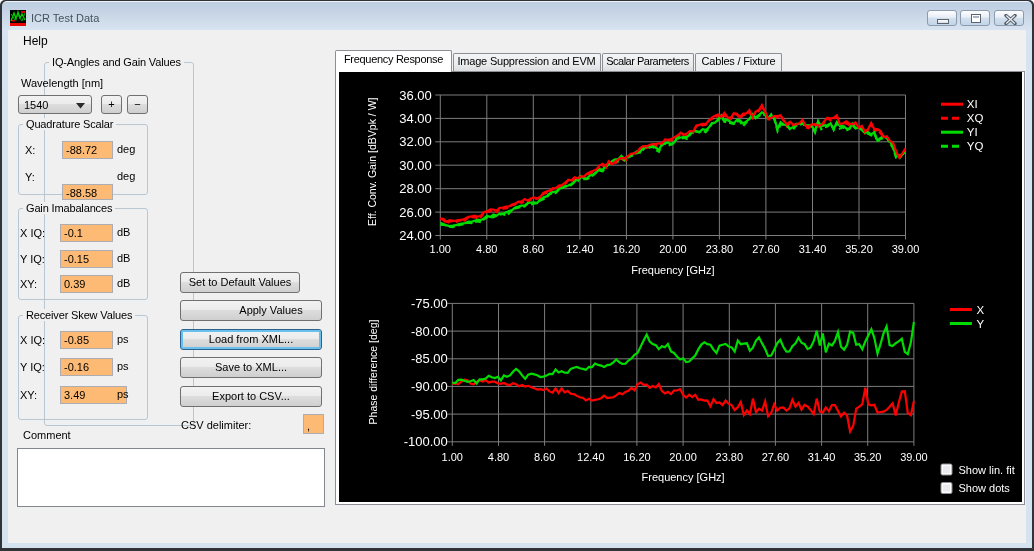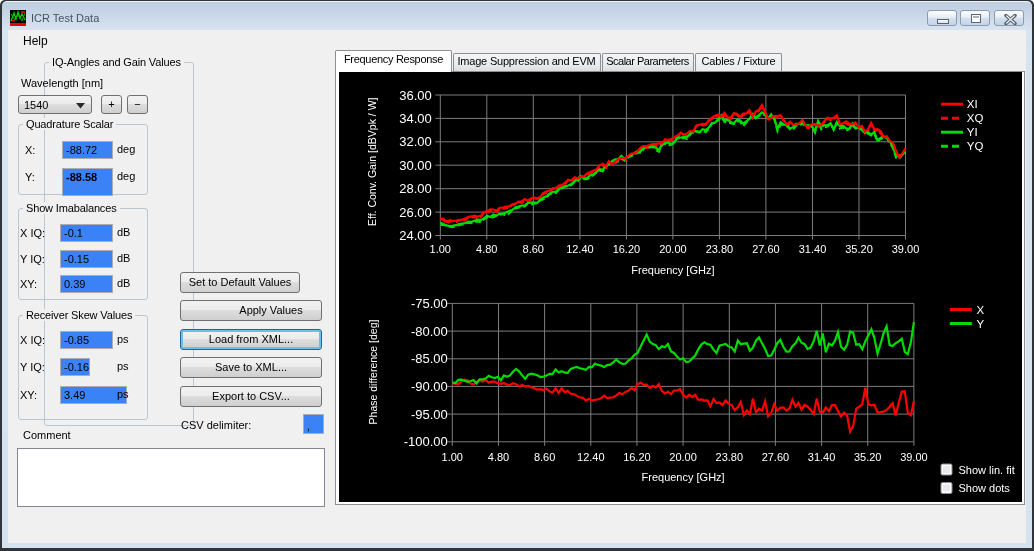--- a/index.html
+++ b/index.html
@@ -10,21 +10,21 @@
   background:linear-gradient(#bdcfe1 0px,#c5d3e5 9px,#cfdcea 19px,#d8e4f1 29px,#d6e4f1 34px,#d5e3f1 100%); }
 #client { position:absolute; left:8px; top:30px; width:1018px; height:513px; background:#f0f0f0; }
 .abs { position:absolute; white-space:nowrap; }
 
 .wbtn { position:absolute; top:10px; width:30px; height:16px; border:1px solid #8b9aac; border-radius:3px;
   background:linear-gradient(#fdfdfe 0%,#e8eef6 45%,#d3e0ee 50%,#c3d5e8 100%); }
 
 .gb { position:absolute; border:1px solid #b9c7d3; border-radius:3px; }
 .gb > span { position:absolute; top:-7px; left:4px; background:#f0f0f0; padding:0 3px; white-space:nowrap; letter-spacing:-0.15px; }
 
-.tf { position:absolute; background:#3b82f6; border:1px solid #abadb3; font-size:11px; padding:2px 11px 0 3px; }
+.tf { position:absolute; background:#fdba74; border:1px solid #abadb3; font-size:11px; padding:2px 11px 0 3px; }
 
 .lr { position:absolute; white-space:nowrap; }
 
 .btn { position:absolute; border:1px solid #707070; border-radius:3px; text-align:center; white-space:nowrap;
   background:linear-gradient(#f2f2f2 0%,#ebebeb 49%,#dddddd 50%,#cfcfcf 100%); }
 
 .tab { position:absolute; border:1px solid #8c8e94; border-bottom:none; border-radius:2px 2px 0 0; white-space:nowrap;
   background:linear-gradient(#f4f5f6, #eaebec 60%, #d9dadb); text-align:center; letter-spacing:-0.2px; }
 </style></head>
 <body>
@@ -74,44 +74,44 @@
 <div class="btn" style="left:101px;top:95px;width:21px;height:19px;line-height:17px;">+</div>
 <div class="btn" style="left:127px;top:95px;width:21px;height:19px;line-height:17px;">−</div>
 
 <div class="gb" style="left:18px;top:124px;width:130px;height:71px;">
     <span>Quadrature Scalar</span>
   </div>
 <div class="abs" style="left:25px;top:144px;">X:</div>
 <div class="tf" style="left:62px;top:141px;width:51px;height:18px;">-88.72</div>
 <div class="abs" style="left:117px;top:143px;">deg</div>
 <div class="abs" style="left:25px;top:171px;">Y:</div>
-<div class="tf" style="left:62px;top:168px;width:51px;height:28px;font-weight:bold;">-88.58</div>
+<div class="tf" style="left:62px;top:184px;width:51px;height:16px;">-88.58</div>
 <div class="abs" style="left:117px;top:170px;">deg</div>
 
 <div class="gb" style="left:18px;top:208px;width:130px;height:92px;">
-    <span>Show Imabalances</span>
+    <span>Gain Imabalances</span>
   </div>
 <div class="lr" style="left:20px;top:227px;width:36px;">X IQ:</div>
 <div class="tf" style="left:60px;top:224px;width:53px;height:18px;">-0.1</div>
 <div class="abs" style="left:117px;top:226px;">dB</div>
 <div class="lr" style="left:20px;top:253px;width:36px;">Y IQ:</div>
 <div class="tf" style="left:60px;top:250px;width:53px;height:18px;">-0.15</div>
 <div class="abs" style="left:117px;top:252px;">dB</div>
 <div class="lr" style="left:20px;top:278px;width:36px;">XY:</div>
 <div class="tf" style="left:60px;top:275px;width:53px;height:18px;">0.39</div>
 <div class="abs" style="left:117px;top:277px;">dB</div>
 
 <div class="gb" style="left:18px;top:315px;width:130px;height:105px;">
     <span>Receiver Skew Values</span>
   </div>
 <div class="lr" style="left:20px;top:334px;width:36px;">X IQ:</div>
 <div class="tf" style="left:60px;top:331px;width:53px;height:18px;">-0.85</div>
 <div class="abs" style="left:117px;top:333px;">ps</div>
 <div class="lr" style="left:20px;top:361px;width:36px;">Y IQ:</div>
-<div class="tf" style="left:60px;top:358px;width:30px;height:18px;">-0.16</div>
+<div class="tf" style="left:60px;top:358px;width:53px;height:18px;">-0.16</div>
 <div class="abs" style="left:117px;top:360px;">ps</div>
 <div class="lr" style="left:20px;top:389px;width:36px;">XY:</div>
 <div class="tf" style="left:60px;top:386px;width:67px;height:18px;">3.49</div>
 <div class="abs" style="left:117px;top:388px;">ps</div>
 
 <div class="btn" style="left:180px;top:272px;width:120px;height:21px;line-height:19px;">Set to Default Values</div>
 <div class="btn" style="left:180px;top:300px;width:142px;height:21px;line-height:19px;padding-left:40px;">Apply Values</div>
 <div class="btn" style="left:180px;top:329px;width:142px;height:21px;line-height:19px;border:1px solid #2c628b;box-shadow:inset 0 0 0 2px #69c0ec;">Load from XML...</div>
 <div class="btn" style="left:180px;top:357px;width:142px;height:21px;line-height:19px;">Save to XML...</div>
 <div class="btn" style="left:180px;top:386px;width:142px;height:21px;line-height:19px;">Export to CSV...</div>

